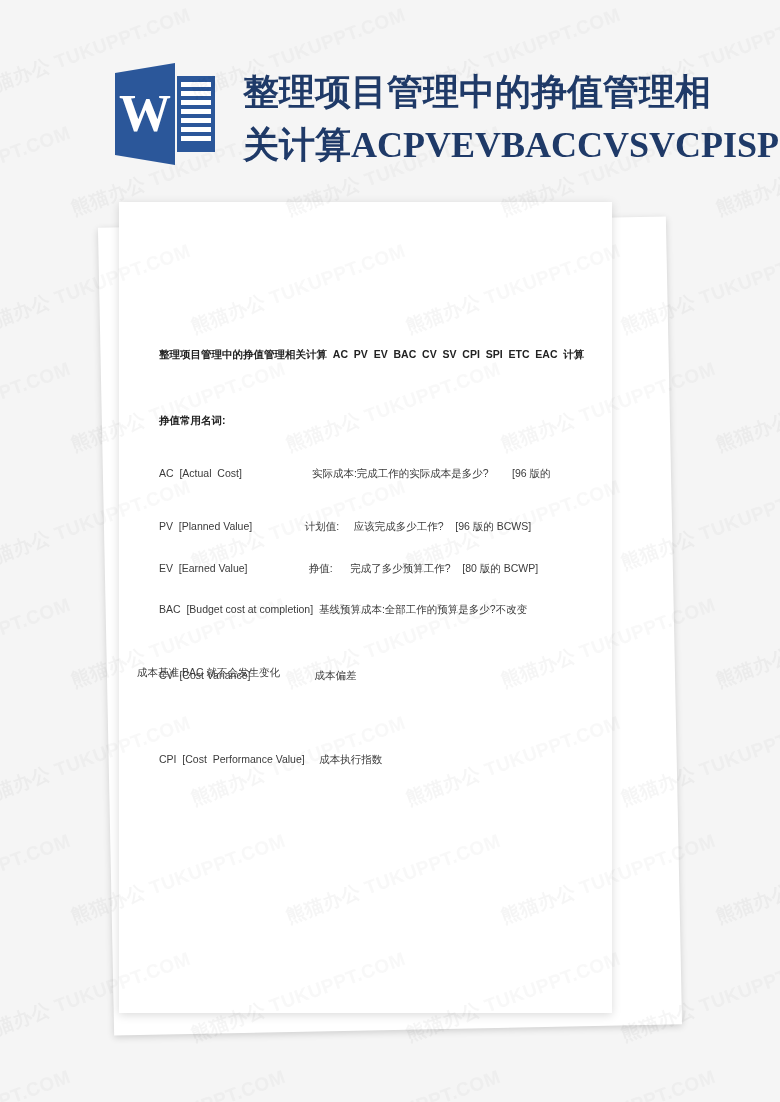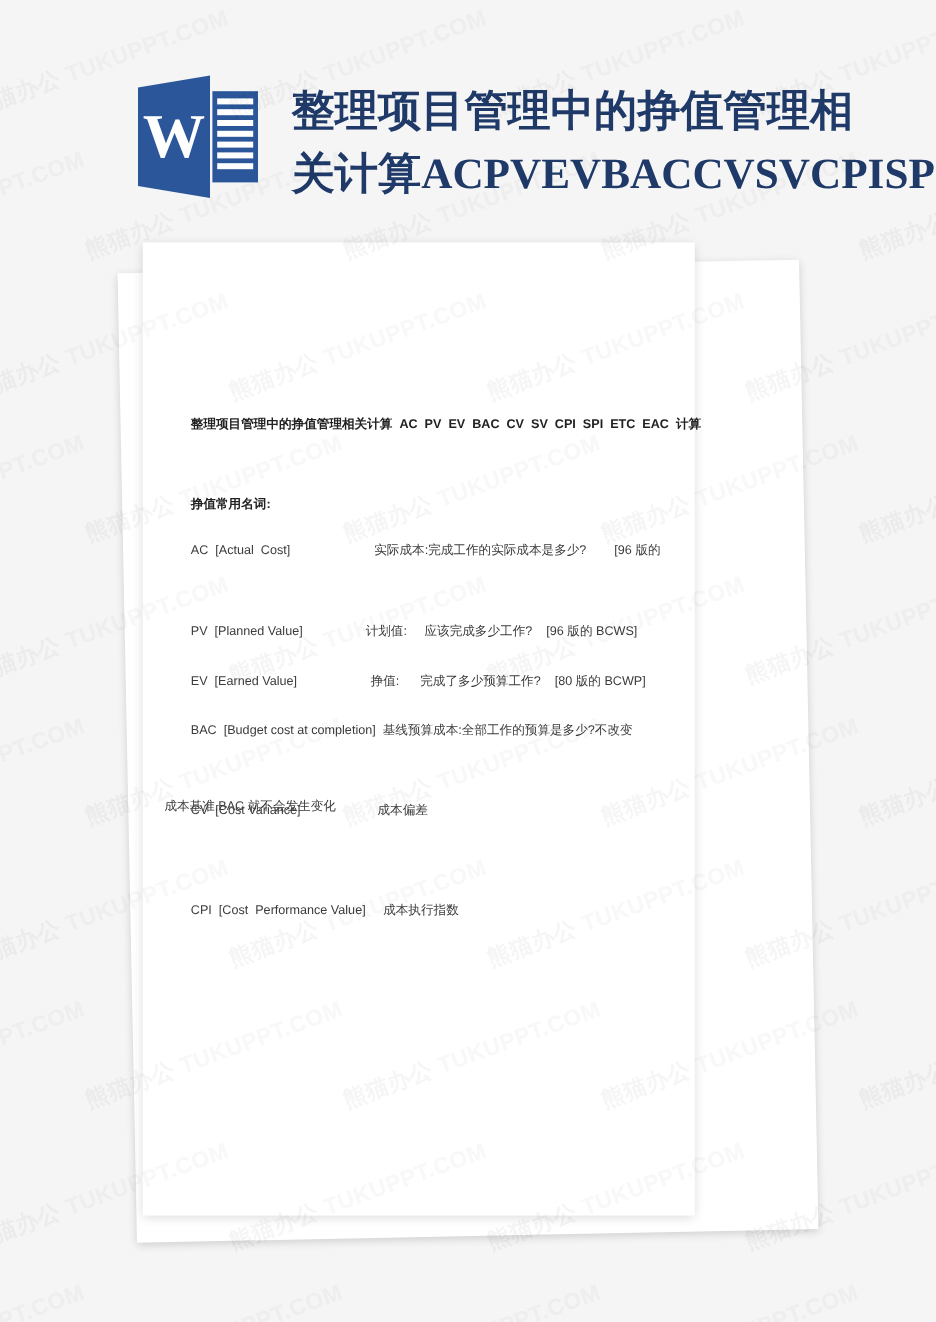--- a/index.html
+++ b/index.html
@@ -92,20 +92,21 @@
   }
 
   .page-main {
     position: absolute;
     left: 119px;
     top: 202px;
     width: 460px;
     height: 811px;
     background: #ffffff;
     box-shadow: 0 2px 9px rgba(0,0,0,0.15);
+    padding-left: 33px;
   }
 
   
   .doc-body {
     position: absolute;
     left: 0;
     top: 0;
     width: 568px;
     height: 811px;
     padding: 0;
@@ -117,21 +118,21 @@
     color: #3b3b3b;
     font-family: "Liberation Sans", sans-serif;
     font-size: 10.5px;
     line-height: 21px;
     white-space: pre-wrap;
   }
   .para.bold { font-weight: bold; color: #222222; }
 
   .p-heading  { left: 18px; top: 58px;  width: 534px; }
   .p-section  { left: 18px; top: 124px; width: 534px; }
-  .p-ac       { left: 18px; top: 163px; width: 534px; }
+  .p-ac       { left: 18px; top: 177px; width: 534px; }
   .p-pv       { left: 18px; top: 230px; width: 534px; }
   .p-ev       { left: 18px; top: 272px; width: 534px; }
   .p-bac      { left: 18px; top: 313px; width: 534px; }
   .p-cv       { left: 18px; top: 379px; width: 534px; }
   .p-sv       { left: 18px; top: 421px; width: 534px; }
   .p-cpi      { left: 18px; top: 463px; width: 534px; }
   .p-spi      { left: 18px; top: 505px; width: 534px; }
   .p-etc      { left: 18px; top: 546px; width: 534px; }
   .hang { display: block; }
   .hang .l1 { display: block; padding-left: 22px; }

